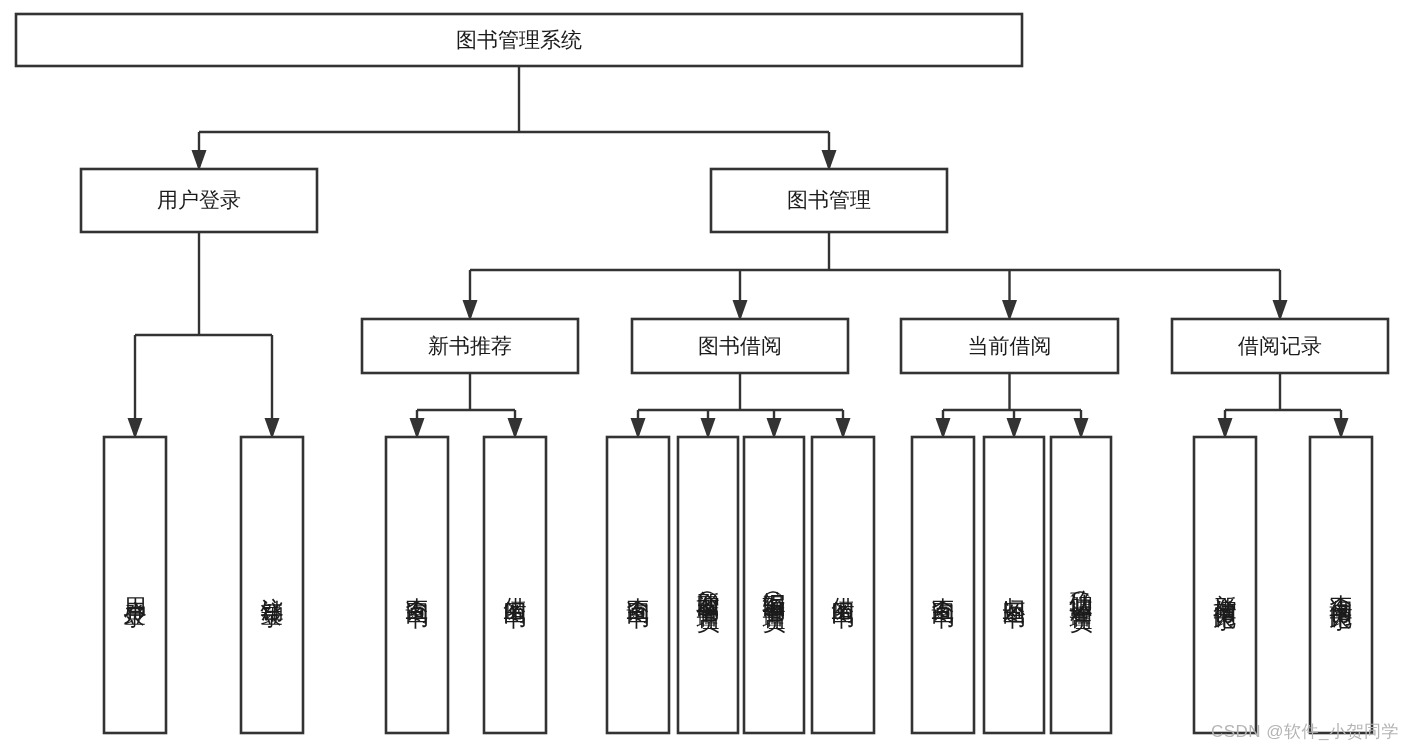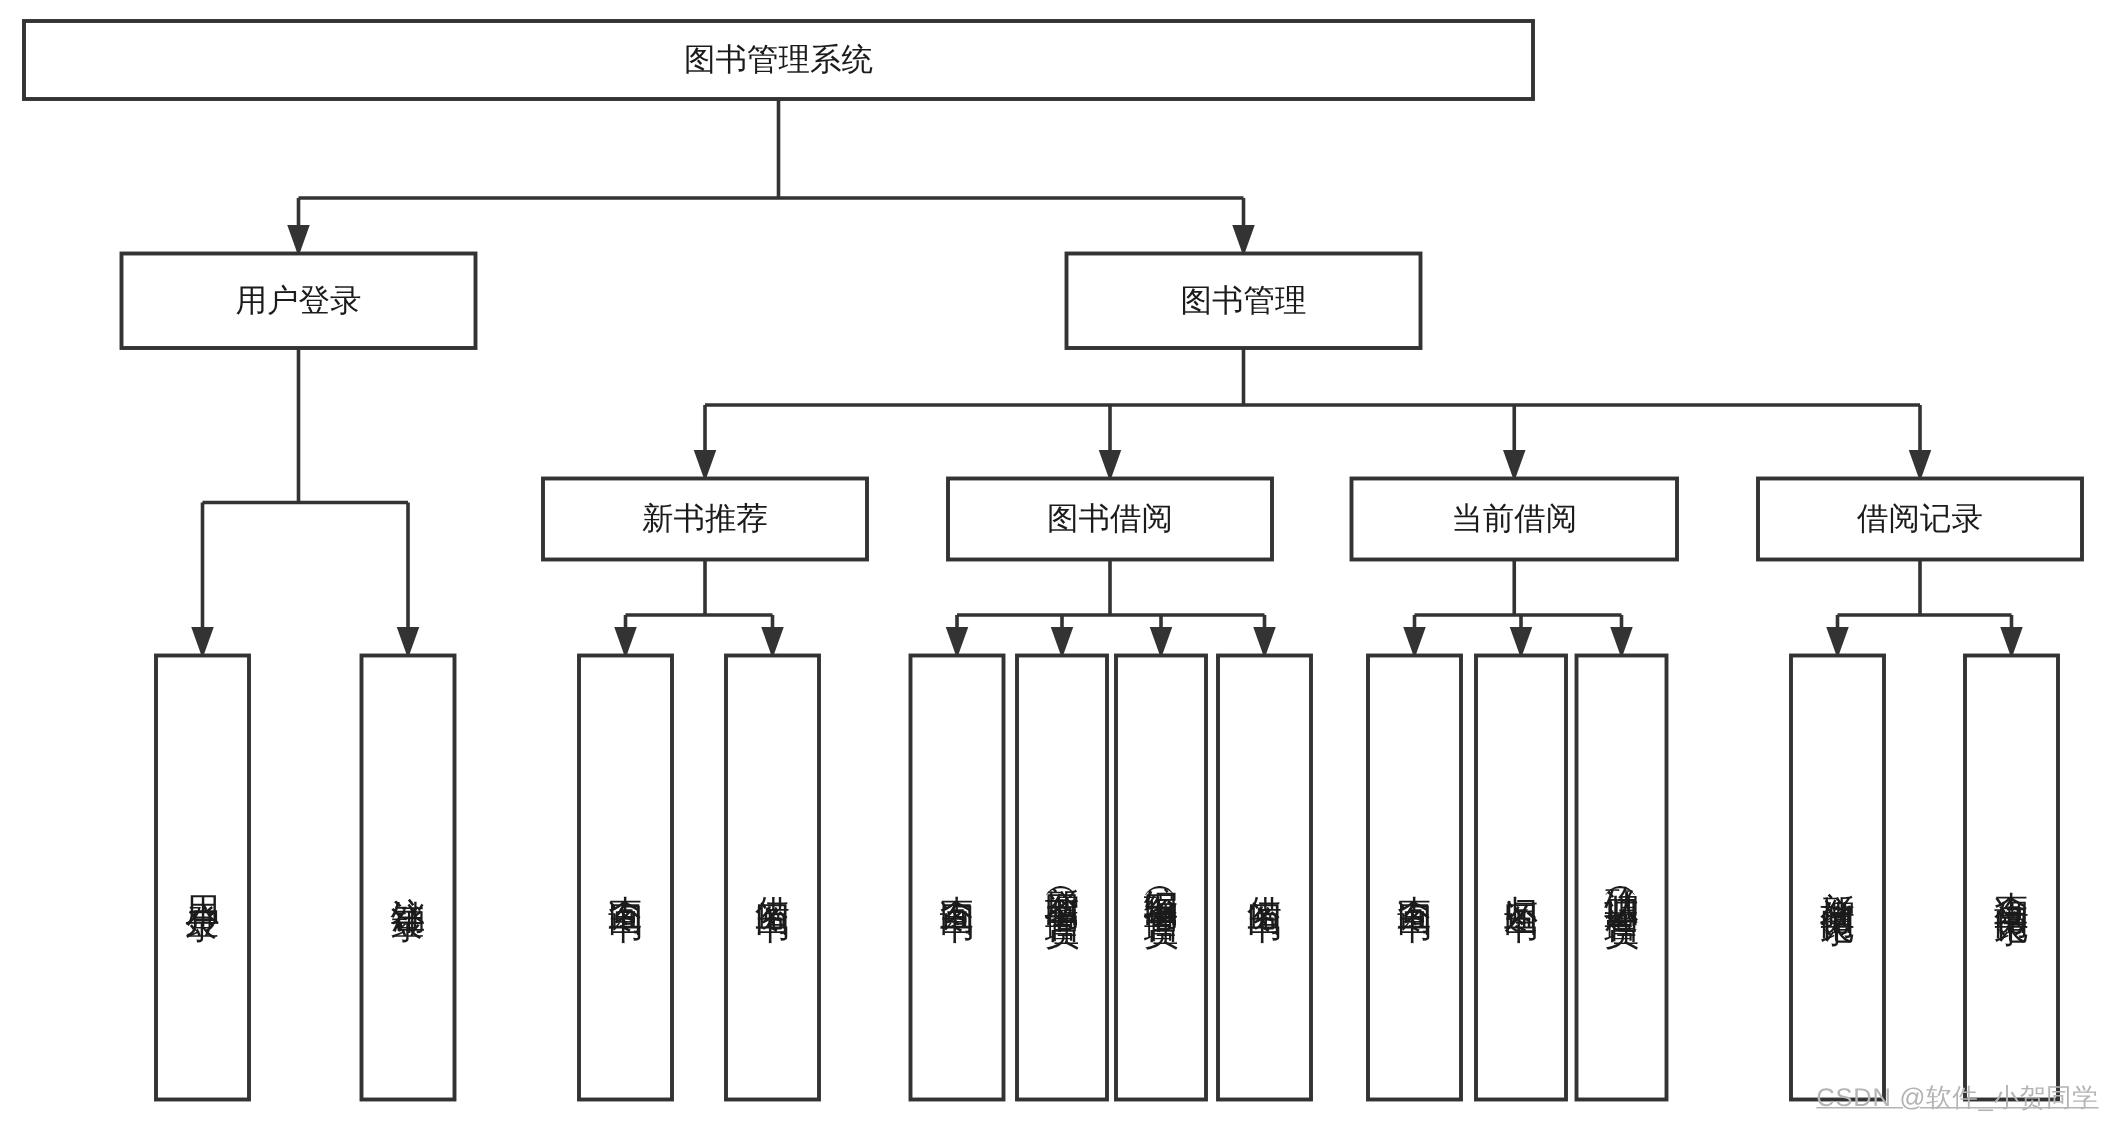--- a/index.html
+++ b/index.html
@@ -65,21 +65,20 @@
   }
   .watermark {
     position: absolute;
     right: 6px;
     bottom: 4px;
     font-family: "Liberation Sans", "DejaVu Sans", sans-serif;
     font-size: 17px;
     color: #b4b4b4;
     letter-spacing: 0.5px;
     white-space: nowrap;
-    text-decoration: underline;
   }
 </style>
 </head>
 <body>
 
 <div id="diagram-root">
 
   <svg id="diagram-canvas" viewBox="0 0 1405 747">
     <g id="connectors-layer">
         <path d="M 519 66 L 519 132" class="conn"></path>

